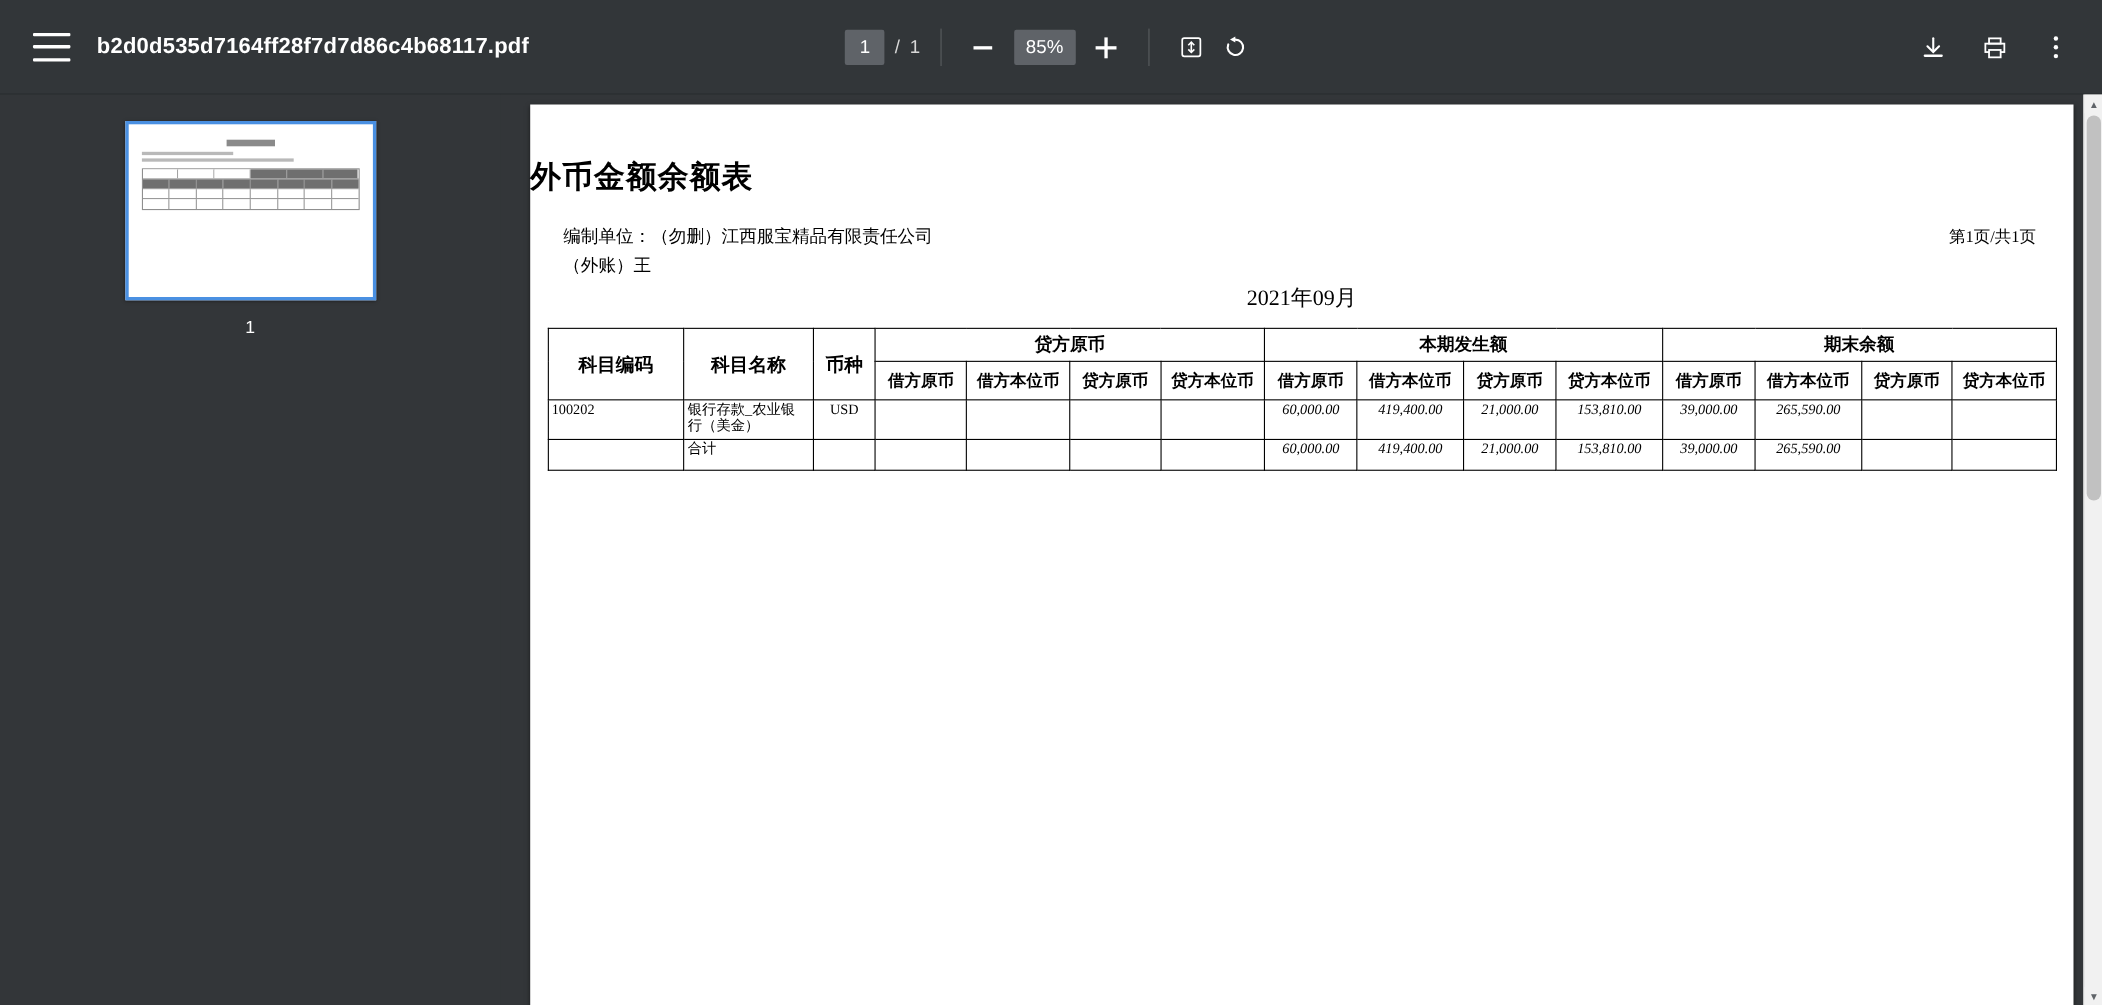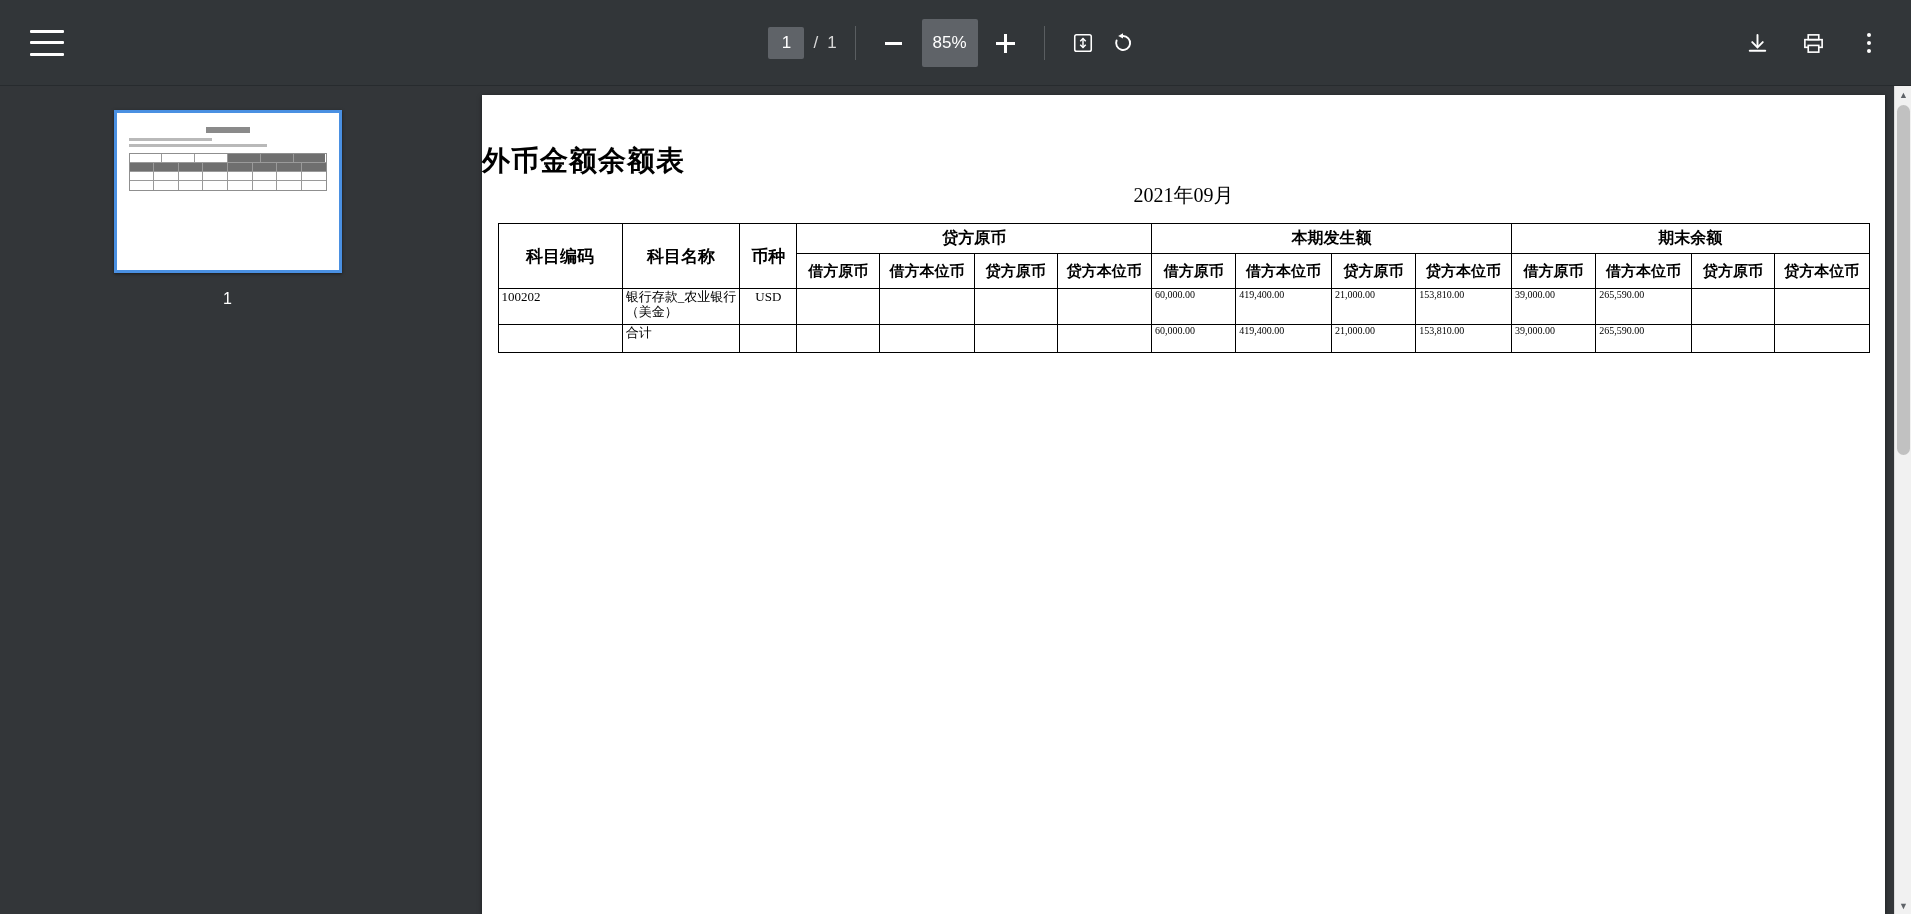--- a/index.html
+++ b/index.html
@@ -46,21 +46,21 @@
   }
   .pagesep { margin: 0 9px; font-size: 17px; color: #d8d8d8; }
   .pagetotal { font-size: 17px; color: #d8d8d8; }
   .vsep { width: 1px; height: 34px; background: #5a5e61; margin: 0 18px; }
   .iconbtn {
     width: 40px; height: 40px; display: flex; align-items: center; justify-content: center;
     border-radius: 50%; cursor: pointer; color: #fff; font-size: 24px; line-height: 1;
     user-select: none;
   }
   .zoomval {
-    min-width: 56px; height: 48px; background: #5f6368; color: #fff;
+    min-width: 56px; height: 32px; background: #5f6368; color: #fff;
     font-size: 17px; display: flex; align-items: center; justify-content: center;
     border-radius: 2px; margin: 0 8px;
   }
   .minus-glyph { width: 17px; height: 3px; background: #fff; display: block; }
   .plus-glyph { position: relative; width: 19px; height: 19px; }
   .plus-glyph::before, .plus-glyph::after {
     content:""; position: absolute; background: #fff;
   }
   .plus-glyph::before { left: 0; top: 8px; width: 19px; height: 3px; }
   .plus-glyph::after { top: 0; left: 8px; height: 19px; width: 3px; }
@@ -148,21 +148,21 @@
     text-align: center; font-size: 16px; font-weight: bold; height: 30px;
   }
   table.report th.sub {
     text-align: center; font-size: 15px; font-weight: bold; height: 35px;
   }
   table.report th.side {
     text-align: center; font-size: 17px; font-weight: bold;
   }
   td.txt { font-size: 13px; vertical-align: top; line-height: 15px; padding-top: 2px; }
   td.cur { font-size: 13px; text-align: center; vertical-align: top; padding-top: 3px; }
-  td.num { font-size: 10px; text-align: left; vertical-align: top; padding-top: 3px; padding-right: 5px; }
+  td.num { font-size: 13px; text-align: center; vertical-align: top; padding-top: 3px; padding-right: 5px; font-style: italic; }
   tr.data td { height: 36px; margin-top: 27px; }
   tr.total td { height: 28px; }
 
   
   #vscroll {
     position: absolute; right: 0; top: 86px; width: 17px; height: 828px;
     background: #f1f1f1; border-left: 1px solid #dcdcdc;
   }
   .sb-arrow {
     width: 17px; height: 17px; display: flex; align-items: center; justify-content: center;
@@ -178,20 +178,21 @@
 <body>
 
 <div id="toolbar">
 
   <div class="tb-left">
     <div class="hamburger">
       <span></span>
       <span></span>
       <span></span>
     </div>
+    <div id="doc-title">b2d0d535d7164ff28f7d7d86c4b68117.pdf</div>
   </div>
 
   <div class="tb-center">
     <input class="pagebox" value="1" style="">
     <span class="pagesep">/</span>
     <span class="pagetotal">1</span>
 
     <span class="vsep"></span>
 
     <div class="iconbtn">
@@ -297,20 +298,27 @@
     <div class="thumb-label">1</div>
   </div>
 </div>
 
 <div id="viewer">
   <div id="page">
     <div class="doc-body">
 
       <div class="doc-title">外币金额余额表</div>
 
+      <div class="meta-row">
+        <div class="meta-left">
+          <span>编制单位：</span><span>（勿删）江西服宝精品有限责任公司</span><br>
+          <span>（外账）王</span>
+        </div>
+        <div class="meta-right">第1页/共1页</div>
+      </div>
 
       <div class="period">2021年09月</div>
 
       <table class="report">
         <colgroup>
           <col style="width:128px">
           <col style="width:122px">
           <col style="width:58px">
           <col style="width:86px">
             <col style="width:98px">

